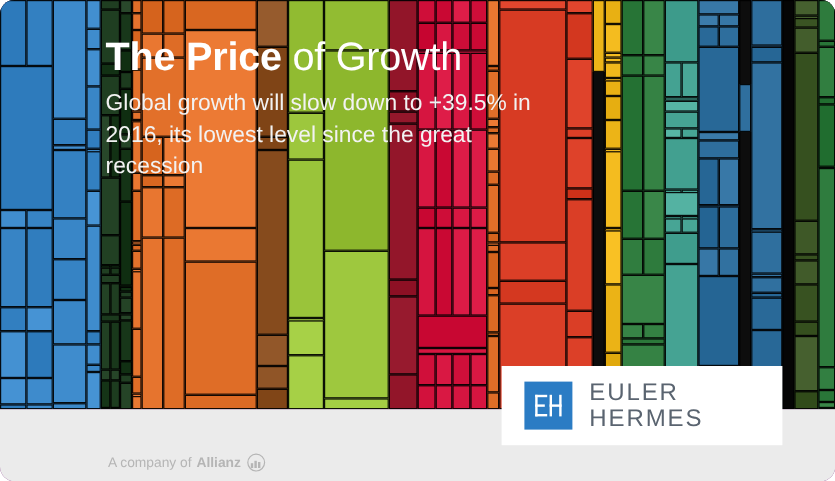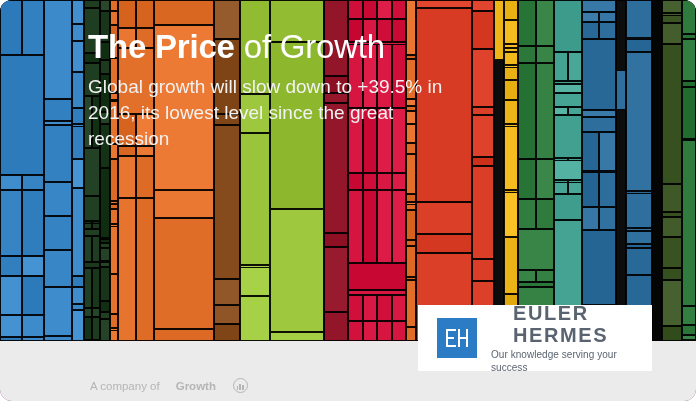--- a/index.html
+++ b/index.html
@@ -120,23 +120,22 @@
   #eh-wordmark {
     margin-left: 14px;
     display: flex;
     flex-direction: column;
     justify-content: center;
   }
   #eh-name {
     font-size: 20px;
     letter-spacing: 1.6px;
     color: #5a6470;
-    font-weight: 700;
+    font-weight: 400;
     line-height: 22px;
-    margin-left: 22px;
   }
   #eh-tagline {
     font-size: 10px;
     color: #5a6470;
     line-height: 13px;
     margin-top: 2px;
     letter-spacing: 0.05px;
   }
 
   
@@ -152,21 +151,20 @@
   #allianz-credit {
     position: absolute;
     left: 90px;
     top: 378px;
     z-index: 7;
     display: flex;
     align-items: center;
     color: #b5b5b5;
     font-size: 11.5px;
     line-height: 14px;
-    gap: 12px;
   }
   #allianz-credit .az-light { font-weight: 400; }
   #allianz-credit .az-bold  { font-weight: 700; margin-left: 4px; }
   #allianz-mark {
     width: 13px;
     height: 13px;
     border: 1.4px solid #b5b5b5;
     border-radius: 50%;
     margin-left: 5px;
     position: relative;
@@ -576,27 +574,26 @@
       <span class="ehm ehm-e-v"></span>
       <span class="ehm ehm-e-t"></span>
       <span class="ehm ehm-e-m"></span>
       <span class="ehm ehm-e-b"></span>
       <span class="ehm ehm-h-l"></span>
       <span class="ehm ehm-h-m"></span>
       <span class="ehm ehm-h-r"></span>
     </div>
     <div id="eh-wordmark">
       <span id="eh-name">EULER HERMES</span>
-      <span id="eh-tagline">Our knowledge serving your success</span>
     </div>
   </div>
 
   <div id="allianz-credit">
     <span class="az-light">A company of</span>
-    <span class="az-bold">Growth</span>
+    <span class="az-bold">Allianz</span>
     <span id="allianz-mark">
         <i></i>
         <i></i>
         <i></i>
       </span>
   </div>
 
 </div>
 
 </body></html>

